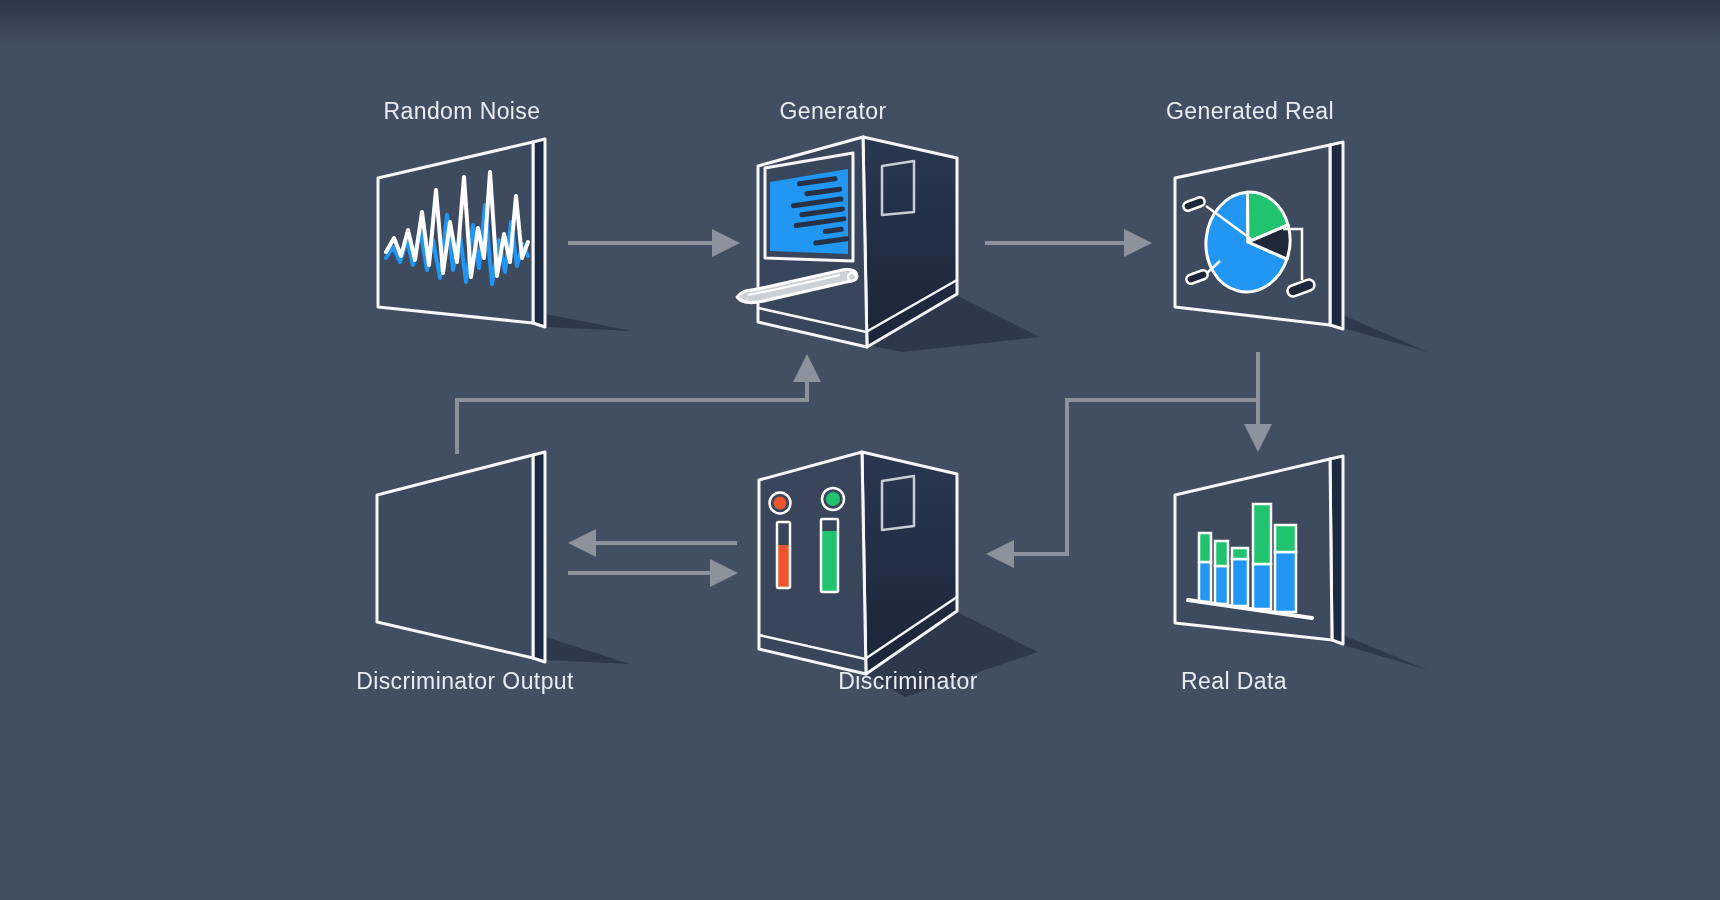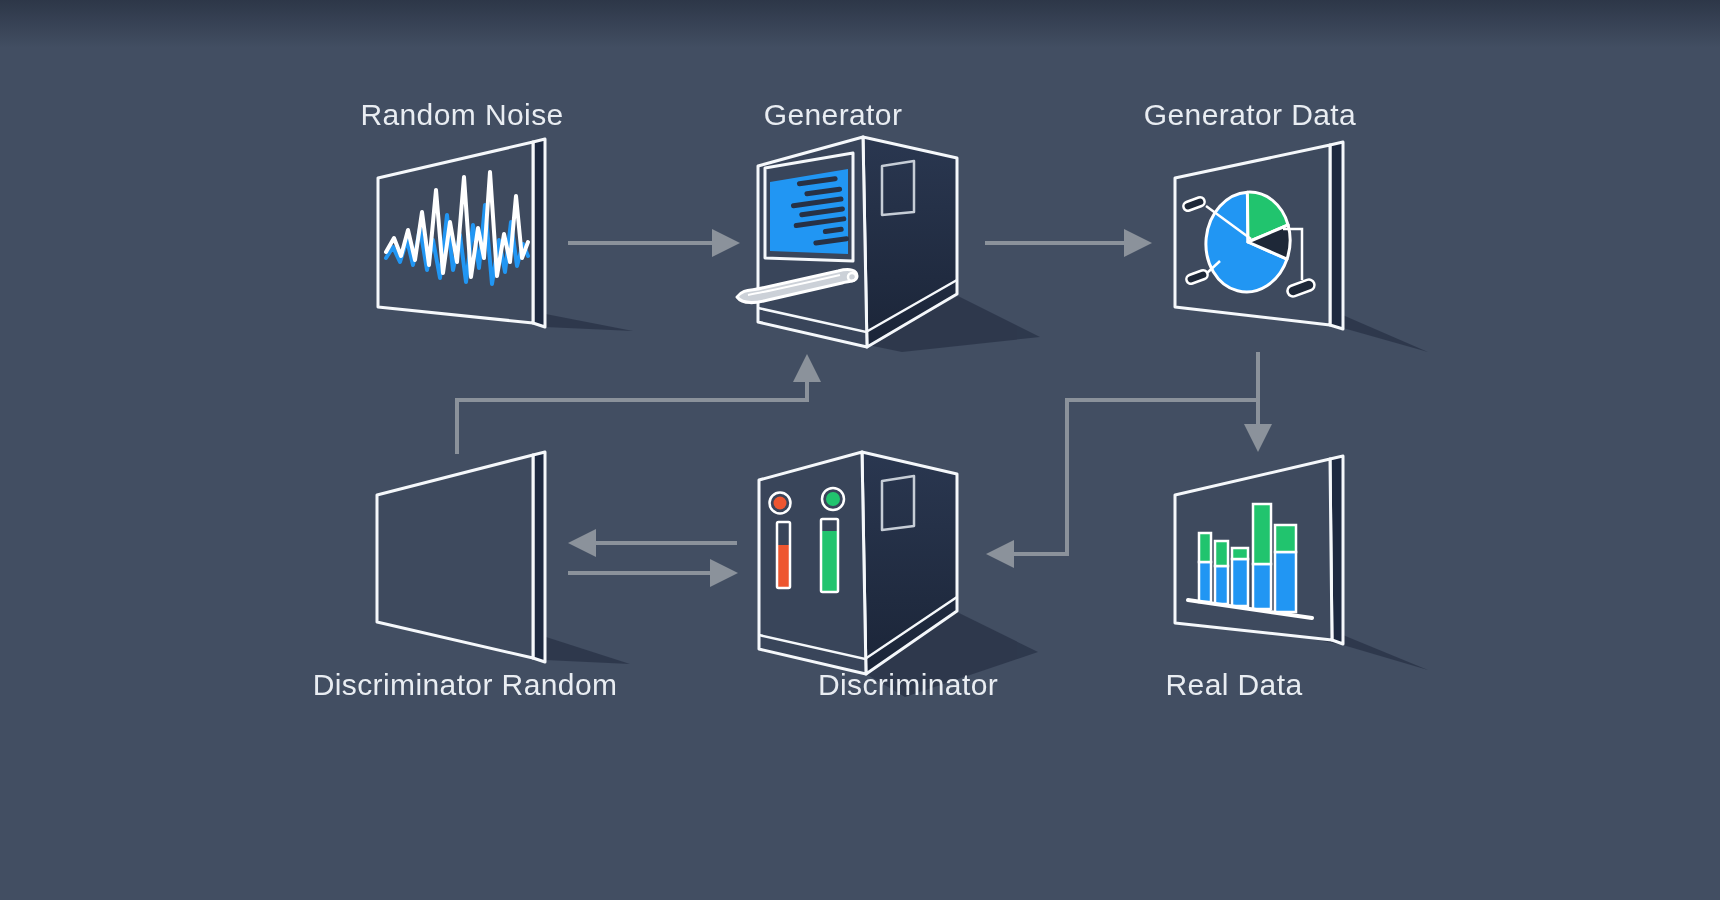--- a/index.html
+++ b/index.html
@@ -1,20 +1,20 @@
 <!DOCTYPE html>
 <html><head>
 <meta charset="utf-8">
 <style>
   html,body{margin:0;padding:0;background:#424e62;}
   .stage{position:relative;width:1720px;height:900px;background:#424e62;overflow:hidden;
          font-family:"Liberation Sans",sans-serif;}
   .stage svg{position:absolute;left:0;top:0;}
   .lbl{position:absolute;transform:translateX(-50%);color:#e9edf2;
-       font-size:30px;font-weight:400;letter-spacing:.4px;white-space:nowrap;}
+       font-size:23px;font-weight:400;letter-spacing:.4px;white-space:nowrap;}
 </style>
 </head>
 <body>
 
 <div class="stage">
 <svg width="1720" height="900" viewBox="0 0 1720 900">
   <defs>
     <linearGradient id="topShade" x1="0" y1="0" x2="0" y2="1">
       <stop offset="0" stop-color="#1c2433" stop-opacity="0.55"></stop>
       <stop offset="1" stop-color="#1c2433" stop-opacity="0"></stop>
@@ -170,17 +170,17 @@
         <rect x="1275" y="552" width="21" height="60" fill="#2196f3"></rect>
         <rect x="1275" y="525" width="21" height="27" fill="#21c46e"></rect>
       </g>
       <line x1="1188" y1="600" x2="1312" y2="618" stroke-width="4" stroke-linecap="round"></line>
     </g>
   </g>
 </svg>
 
 <div class="lbl" style="left:462px;top:98px">Random Noise</div>
 <div class="lbl" style="left:833px;top:98px">Generator</div>
-<div class="lbl" style="left:1250px;top:98px">Generator Data</div>
-<div class="lbl" style="left:465px;top:668px">Discriminator Random</div>
+<div class="lbl" style="left:1250px;top:98px">Generated Real</div>
+<div class="lbl" style="left:465px;top:668px">Discriminator Output</div>
 <div class="lbl" style="left:908px;top:668px">Discriminator</div>
 <div class="lbl" style="left:1234px;top:668px">Real Data</div>
 </div>
 
 </body></html>

